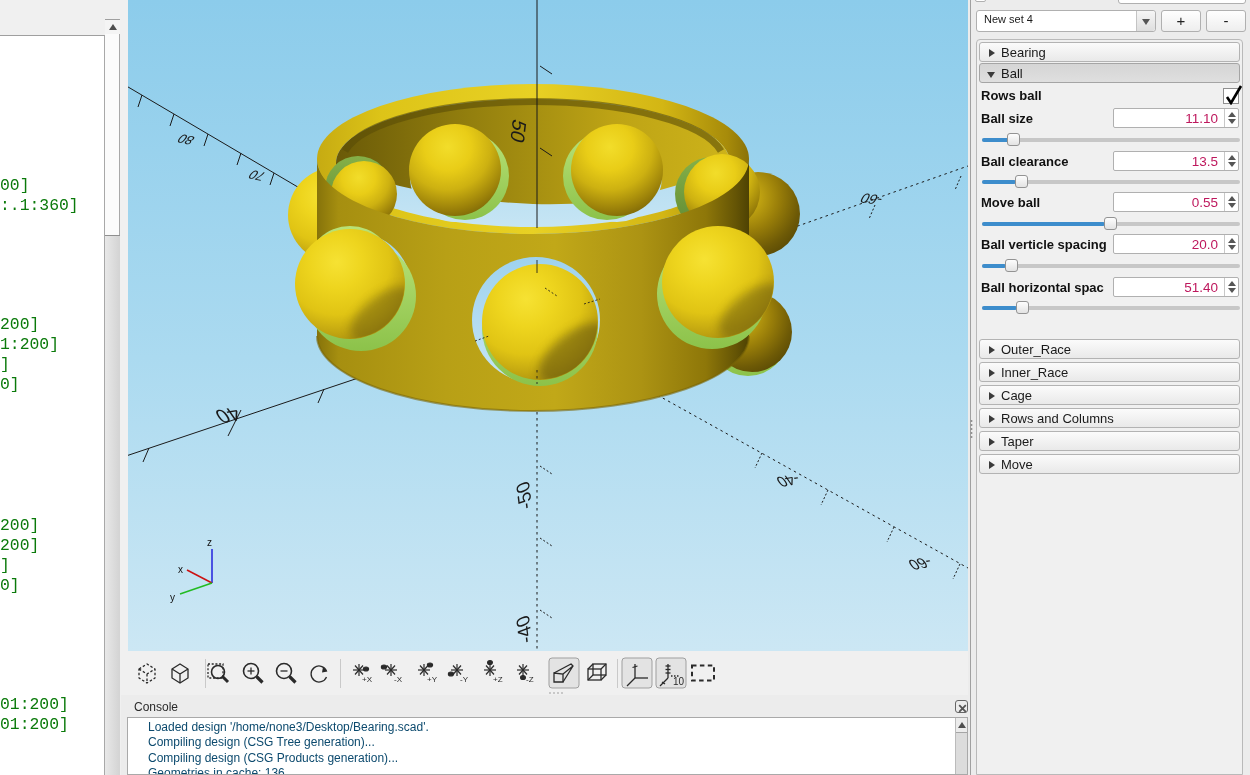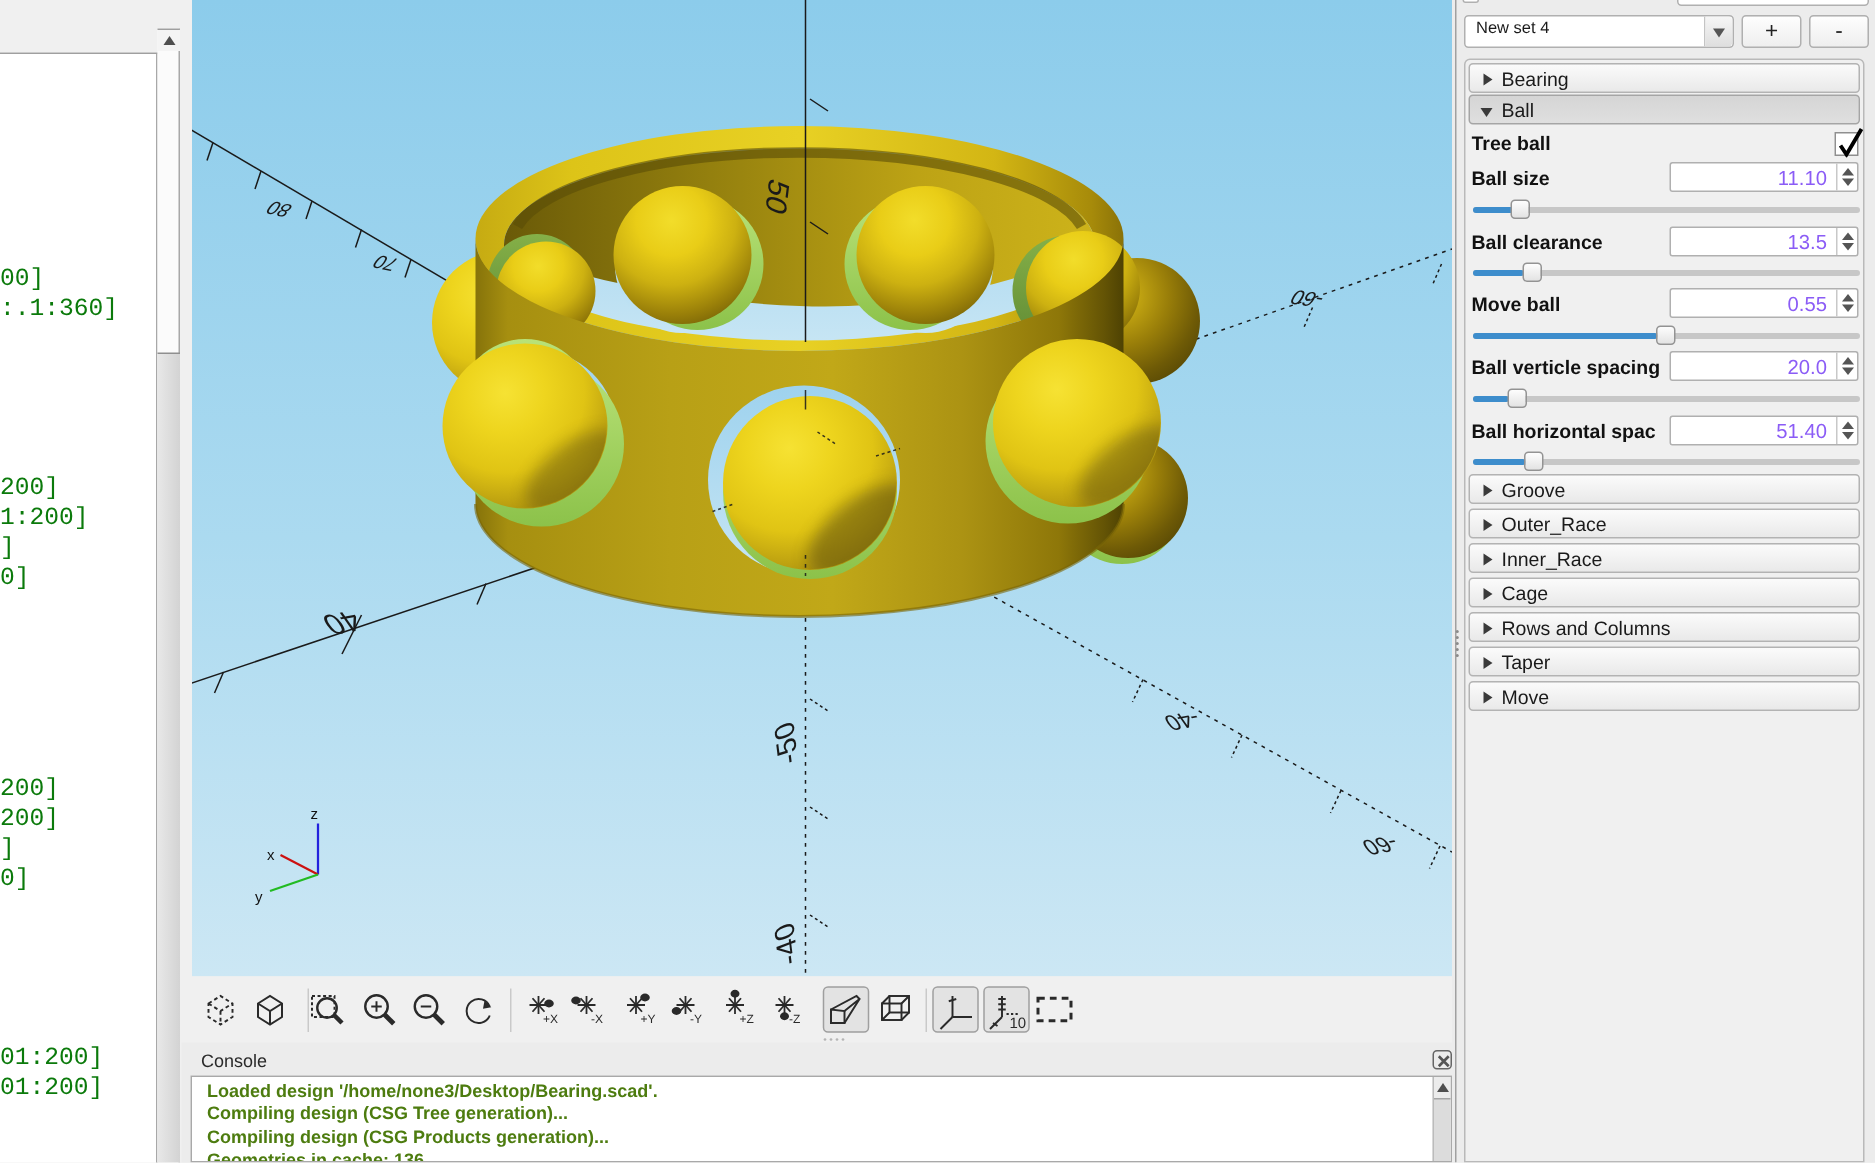--- a/index.html
+++ b/index.html
@@ -21,21 +21,21 @@
   border-bottom:6px solid #4f4f4f; }
 
 #toolbar { left:128px; top:651px; width:840px; height:44px; background:#f0f0f0; }
 
 #console { left:121px; top:695px; width:847px; height:80px; background:#ececec; }
 #ctitle { position:absolute; left:13px; top:5px; font-size:12px; color:#2a2a2a; }
 #cclose { position:absolute; left:834px; top:5px; width:13px; height:13px;
   border:1px solid #666; border-radius:3px; }
 #cbody { position:absolute; left:6px; top:22px; width:841px; height:58px;
   background:#fff; border:1px solid #a9a9a9; overflow:hidden; }
-.cline { position:absolute; left:10px; font-size:12px; color:#4d7c0f; white-space:pre;font-weight:bold; }
+.cline { position:absolute; left:20px; font-size:12px; color:#0c4a6e; white-space:pre; }
 #csb { position:absolute; left:827px; top:0; width:13px; height:58px; background:#ececec;
   border-left:1px solid #bbb; }
 
 #panel { left:968px; top:0; width:282px; height:775px; background:#ececec; }
 #pline { left:970px; top:0; width:1px; height:775px; background:#a0a0a0; }
 .pbox { position:absolute; border:1px solid #b0b0b0; background:#fff; border-radius:3px; }
 #combo { left:8px; top:10px; width:180px; height:22px; }
 #combotext { position:absolute; left:16px; top:13px; font-size:11px; color:#1a1a1a; }
 .btn { position:absolute; height:22px; border:1px solid #b0b0b0; border-radius:3px;
   background:linear-gradient(#fefefe,#eeeeee); text-align:center; font-size:15px;
@@ -47,21 +47,21 @@
   font-size:13px; color:#1a1a1a; line-height:19px; padding-left:21px; }
 .hdr.open { background:linear-gradient(#d5d5d5,#dfdfdf); border-color:#a5a5a5; }
 .tri-r { position:absolute; left:9px; top:6px; width:0; height:0;
   border-top:4px solid transparent; border-bottom:4px solid transparent; border-left:6px solid #3a3a3a; }
 .tri-d { position:absolute; left:7px; top:8px; width:0; height:0;
   border-left:4px solid transparent; border-right:4px solid transparent; border-top:6px solid #3a3a3a; }
 .plabel { position:absolute; left:4px; font-weight:bold; font-size:13px; color:#111;
   white-space:nowrap; overflow:hidden; }
 .spin { position:absolute; left:136px; width:126px; height:20px; background:#fff;
   border:1px solid #b0b0b0; border-radius:2px; }
-.spinval { position:absolute; right:20px; top:2px; font-size:13.5px; color:#8b5cf6; }
+.spinval { position:absolute; right:20px; top:2px; font-size:13.5px; color:#be185d; }
 .spinarr { position:absolute; right:0; top:0; width:14px; height:18px; border-left:1px solid #c8c8c8; }
 .sgroove { position:absolute; left:5px; width:258px; height:4px; background:#c7c7c7; border-radius:2px; }
 .sfill { position:absolute; left:0; top:0; height:4px; background:#3d8dcc; border-radius:2px; }
 .shandle { position:absolute; top:-5px; width:13px; height:13px; border-radius:3px;
   background:linear-gradient(#fdfdfd,#e3e3e3); border:1px solid #939393; }
 </style>
 </head>
 <body>
 
 <div class="abs" id="edtop"></div>
@@ -432,21 +432,21 @@
   <div id="combotext">New set 4</div>
   <div style="position:absolute;left:168px;top:11px;width:19px;height:20px;border-left:1px solid #c4c4c4;background:linear-gradient(#f6f6f6,#dedede);border-radius:0 3px 3px 0">
     <div style="position:absolute;left:5px;top:8px;width:0;height:0;border-left:4.5px solid transparent;border-right:4.5px solid transparent;border-top:6px solid #555"></div>
   </div>
   <div class="btn" style="left:193px;top:10px;width:40px">+</div>
   <div class="btn" style="left:238px;top:10px;width:40px">-</div>
   <div id="groupbox">
     <div class="hdr" style="top:2px"><span class="tri-r"></span>Bearing</div>
     <div class="hdr open" style="top:23px"><span class="tri-d"></span>Ball</div>
 
-    <div class="plabel" style="top:48px">Tree ball</div>
+    <div class="plabel" style="top:48px">Rows ball</div>
     <div style="position:absolute;left:246px;top:48px;width:16px;height:16px;background:#fff;border:1px solid #8f8f8f">
       <svg width="21" height="24" style="position:absolute;left:-1px;top:-8px" viewBox="0 0 21 24">
         <path d="M4 16 L8 22 L18 5" stroke="#000" stroke-width="2.6" fill="none"></path>
         </svg>
     </div>
 
     <div class="plabel" style="top:71px">Ball size</div>
     <div class="spin" style="top:68px">
         <div class="spinval">11.10</div>
         <div class="spinarr">
@@ -504,21 +504,20 @@
         <div class="spinarr">
       <div style="position:absolute;left:3px;top:3px;width:0;height:0;border-left:4px solid transparent;border-right:4px solid transparent;border-bottom:5px solid #555"></div>
       <div style="position:absolute;left:3px;top:10px;width:0;height:0;border-left:4px solid transparent;border-right:4px solid transparent;border-top:5px solid #555"></div>
         </div>
       </div>
     <div class="sgroove" style="top:266px">
         <div class="sfill" style="width:35px"></div>
         <div class="shandle" style="left:34px"></div>
       </div>
 
-    <div class="hdr" style="top:276px"><span class="tri-r"></span>Groove</div>
     <div class="hdr" style="top:299px"><span class="tri-r"></span>Outer_Race</div>
     <div class="hdr" style="top:322px"><span class="tri-r"></span>Inner_Race</div>
     <div class="hdr" style="top:345px"><span class="tri-r"></span>Cage</div>
     <div class="hdr" style="top:368px"><span class="tri-r"></span>Rows and Columns</div>
     <div class="hdr" style="top:391px"><span class="tri-r"></span>Taper</div>
     <div class="hdr" style="top:414px"><span class="tri-r"></span>Move</div>
   </div>
 </div>
 <div class="abs" id="pline"></div>
 <svg class="abs" style="left:969px;top:419px" width="5" height="20" viewBox="0 0 5 20">

